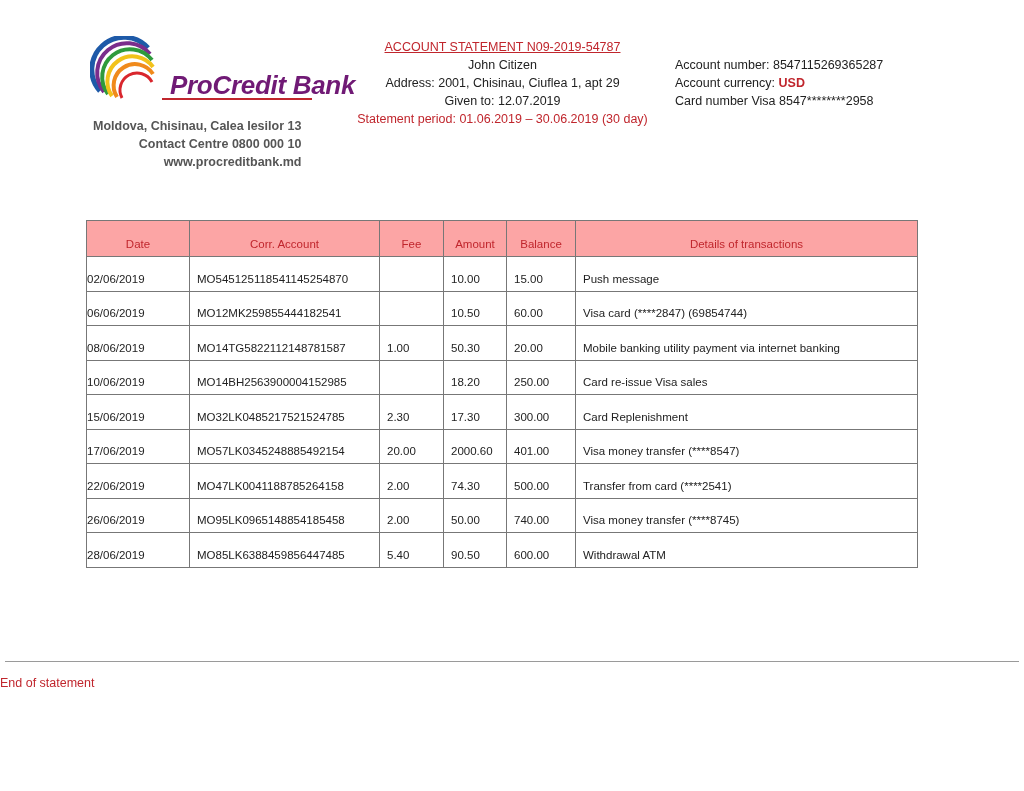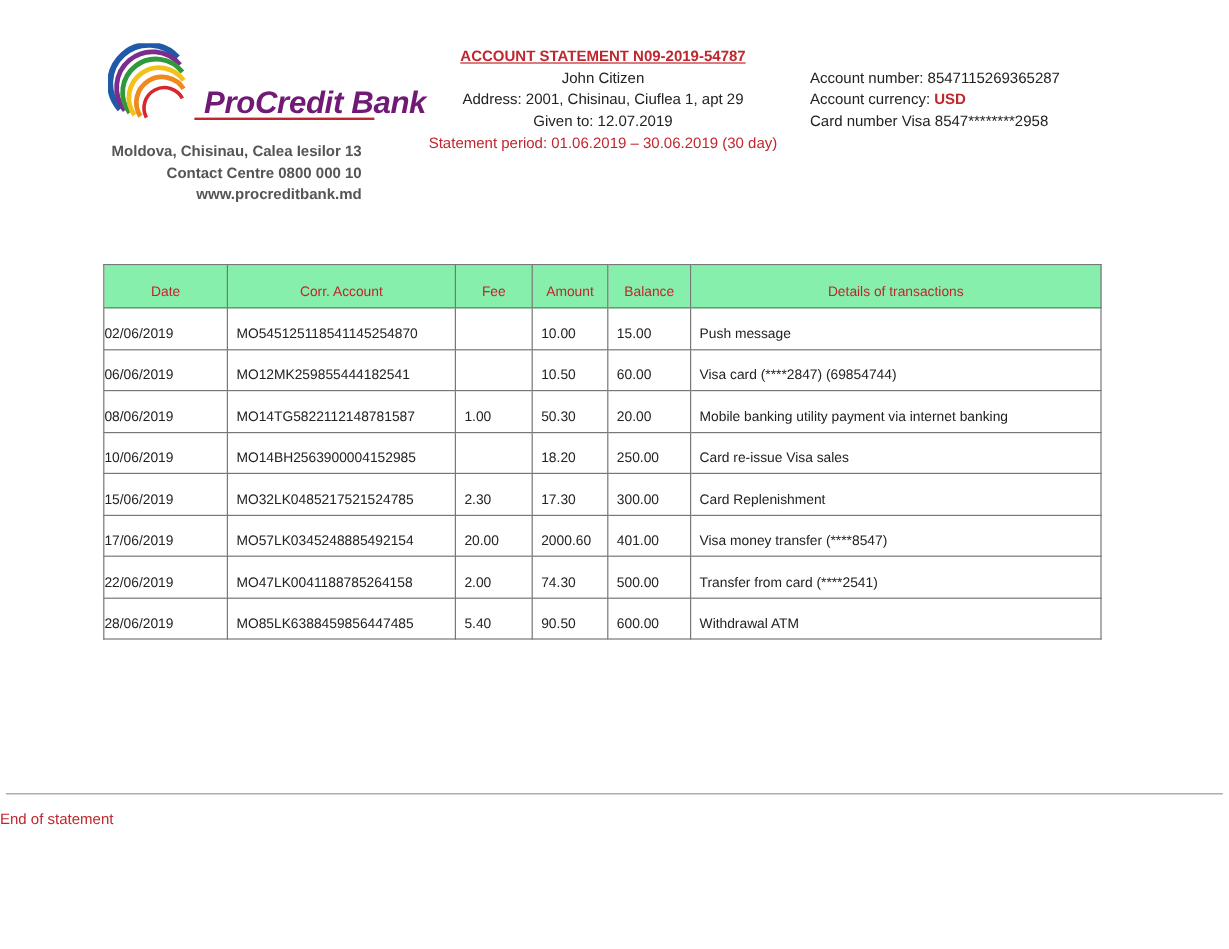--- a/index.html
+++ b/index.html
@@ -10,31 +10,31 @@
   .logo { position: absolute; left: 90px; top: 36px; width: 230px; height: 68px; }
   .logo svg { position: absolute; left: 0; top: 0; }
   .brand {
     position: absolute; left: 80px; top: 34px; font-size: 26px; font-style: italic; font-weight: bold;
     color: #701a75; letter-spacing: -0.3px; white-space: nowrap;
   }
   .brand-underline { position: absolute; left: 72px; top: 62px; width: 150px; height: 2px; background: #c0262d; }
   .bank-info { position: absolute; left: 93px; top: 117px; font-size: 12.5px; font-weight: bold; color: #555; line-height: 18px; text-align: right; }
   .center-head { position: absolute; left: 340px; top: 38px; width: 325px; text-align: center; font-size: 12.5px; line-height: 18px; }
   .red { color: #c0262d; }
-  .underline { text-decoration: underline; font-weight: bold; }
+  .underline { text-decoration: underline; }
   .right-head { position: absolute; left: 675px; top: 38px; font-size: 12.5px; line-height: 18px; }
   .right-head .gap { height: 18px; }
   .bold { font-weight: bold; }
 
   table.tx {
     position: absolute; left: 86px; top: 220px; width: 832px; border-collapse: collapse;
     font-size: 11.5px;
   }
   table.tx th {
-    background: #86efac; color: #c0262d; font-weight: normal; height: 36px; vertical-align: bottom;
+    background: #fca5a5; color: #c0262d; font-weight: normal; height: 36px; vertical-align: bottom;
     padding-bottom: 6px; border: 1px solid #777;
   }
   table.tx td { height: 34.5px; border: 1px solid #777; vertical-align: bottom; padding: 0 0 6px 7px; color: #222; }
   table.tx td.date { padding-left: 0; }
   .hr { position: absolute; left: 5px; top: 661px; width: 1014px; height: 1px; background: #9a9a9a; }
   .end { position: absolute; left: 0; top: 676px; width: 1024px; text-align: left; font-size: 12.5px; color: #c0262d; }
 </style>
 </head>
 <body>
 
@@ -142,20 +142,28 @@
       </tr>
       <tr>
         <td class="date">22/06/2019</td>
         <td>MO47LK0041188785264158</td>
         <td>2.00</td>
         <td>74.30</td>
         <td>500.00</td>
         <td>Transfer from card (****2541)</td>
       </tr>
       <tr>
+        <td class="date">26/06/2019</td>
+        <td>MO95LK0965148854185458</td>
+        <td>2.00</td>
+        <td>50.00</td>
+        <td>740.00</td>
+        <td>Visa money transfer (****8745)</td>
+      </tr>
+      <tr>
         <td class="date">28/06/2019</td>
         <td>MO85LK6388459856447485</td>
         <td>5.40</td>
         <td>90.50</td>
         <td>600.00</td>
         <td>Withdrawal ATM</td>
       </tr>
     </tbody>
 </table>
 

